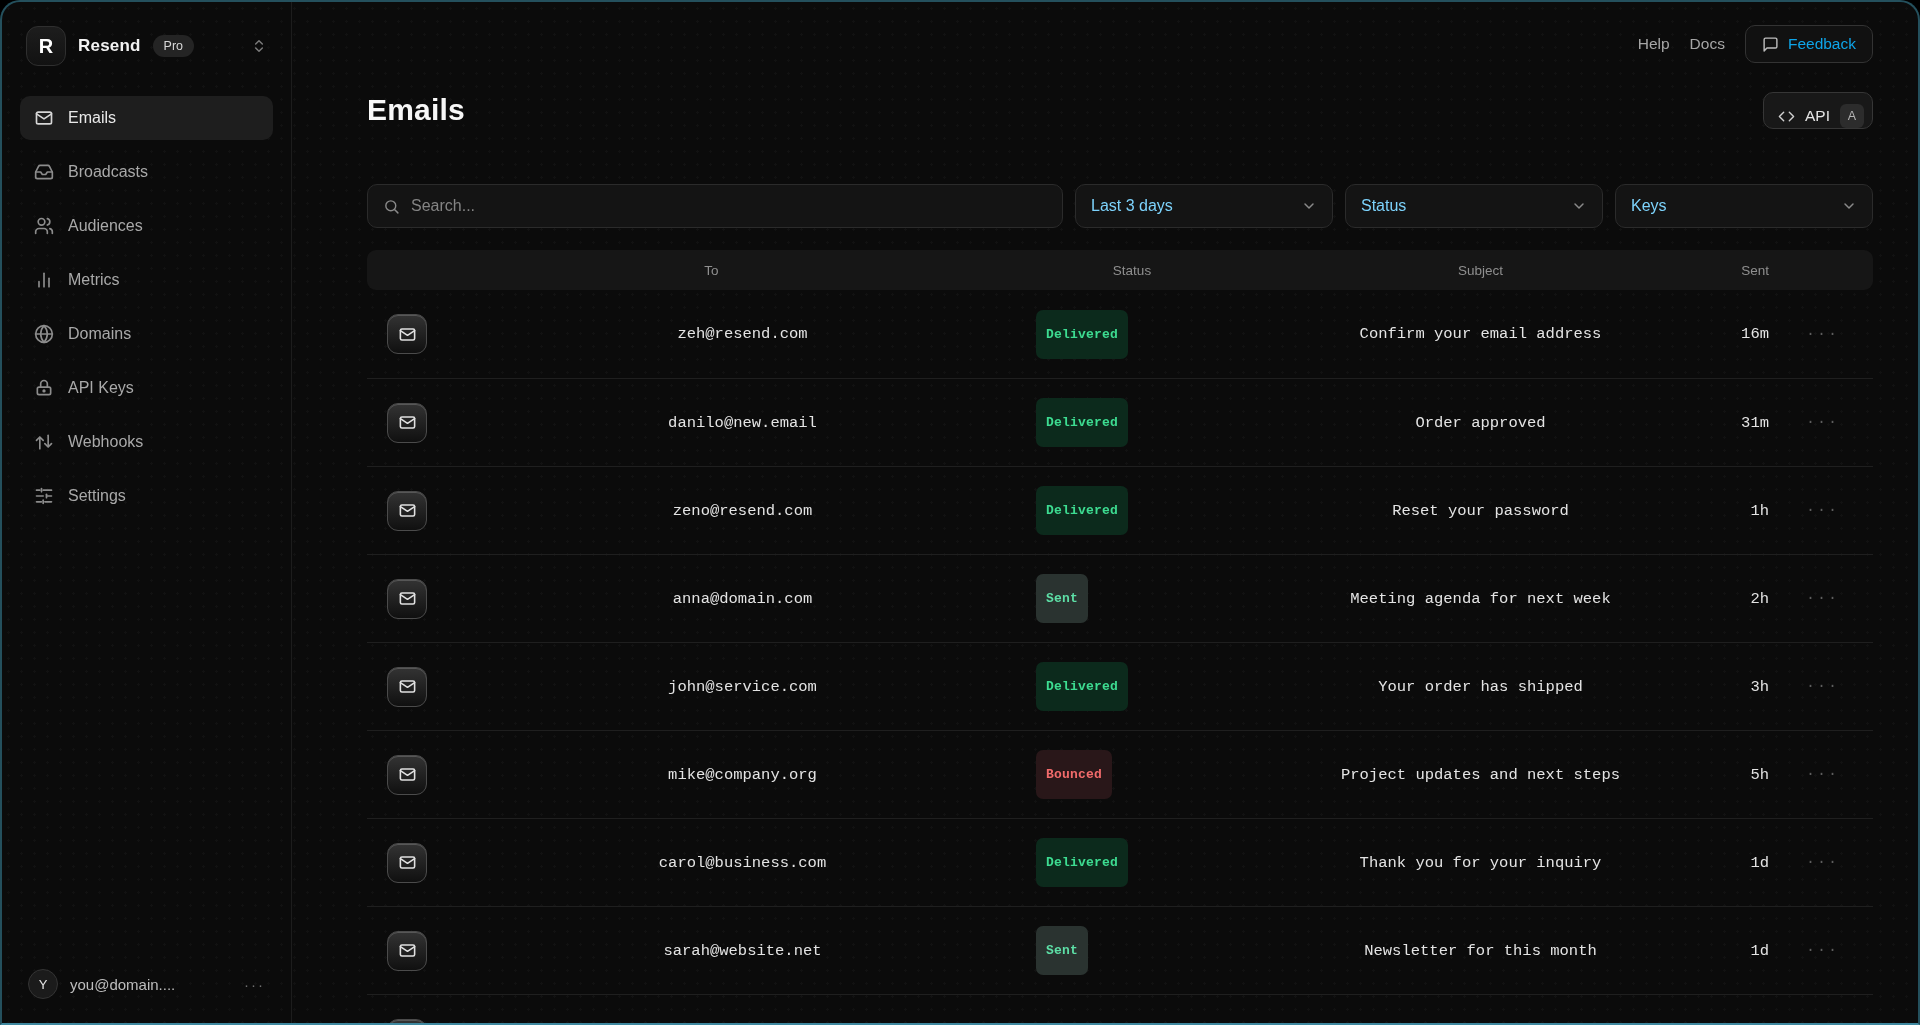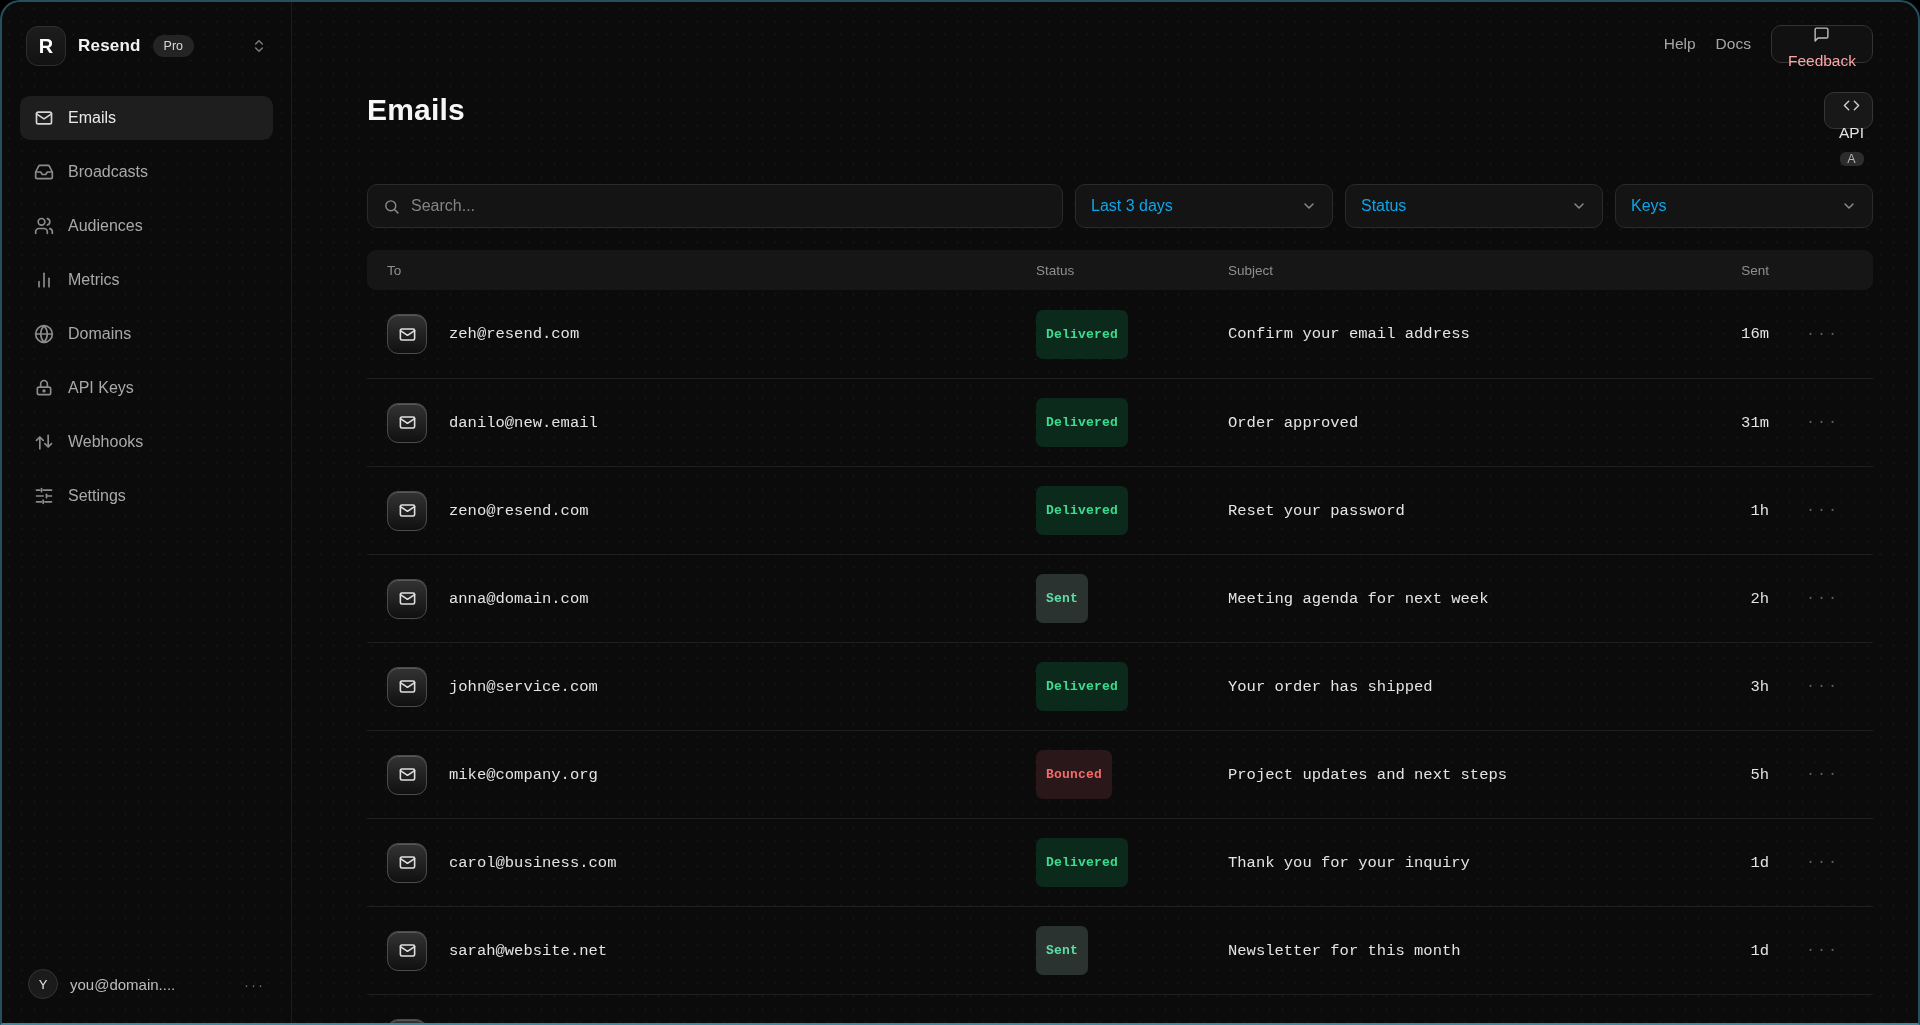--- a/index.html
+++ b/index.html
@@ -41,44 +41,44 @@
   .avatar{ width:30px; height:30px; border-radius:50%; flex:none; background:#1b1b1b;
     border:1px solid #343434; display:grid; place-items:center; font-size:13px; color:#e2e2e2; }
   .user-email{ font-size:15px; color:#bdbdbd; white-space:nowrap; overflow:hidden; }
   .user-menu{ margin-left:auto; color:#6f6f6f; font-size:15px; letter-spacing:2px; cursor:pointer; }
 
   
   .main{ flex:1; padding:0 45px 0 75px; min-width:0; }
   .topbar{ height:40px; margin-top:22px; display:flex; justify-content:flex-end; align-items:center; gap:20px; }
   .top-link{ color:#a6a6a6; font-size:15.5px; cursor:pointer; }
   .feedback-btn{ display:flex; align-items:center; gap:9px; height:38px; padding:0 16px;
-    border:1px solid #333; border-radius:10px; background:#111; color:#fca5a5; font-size:15.5px; cursor:pointer;flex-direction:column; }
+    border:1px solid #333; border-radius:10px; background:#111; color:#0ea5e9; font-size:15.5px; cursor:pointer; }
   .feedback-btn .icon{ color:#bdbdbd; }
 
   .title-row{ margin-top:24px; height:44px; display:flex; align-items:center; justify-content:space-between; }
   .page-title{ font-size:30px; font-weight:700; color:#f7f7f7; letter-spacing:.2px; }
-  .api-btn{ display:flex; align-items:center; gap:10px; height:37px; padding:4px 8px 0 14px;
-    background:#181818; border:1px solid #363636; border-radius:10px; color:#e3e3e3; font-size:15.5px; cursor:pointer;flex-direction:column; }
+  .api-btn{ display:flex; align-items:center; gap:10px; height:37px; padding:12px 8px 0 14px;
+    background:#181818; border:1px solid #363636; border-radius:10px; color:#e3e3e3; font-size:15.5px; cursor:pointer; }
   .api-btn .icon{ color:#cfcfcf; }
   .kbd{ background:#2c2c2c; border-radius:6px; min-width:24px; height:24px; display:grid; place-items:center;
     font-size:12.5px; color:#b3b3b3; padding:0 6px; }
 
   .filter-row{ margin-top:52px; display:flex; gap:12px; height:44px; }
   .search-box{ flex:1; display:flex; align-items:center; gap:11px; background:#141414;
     border:1px solid #2b2b2b; border-radius:10px; padding:0 15px; color:#8a8a8a; }
   .search-box input{ flex:1; background:transparent; border:none; outline:none; color:#e6e6e6; font-size:16px;
     font-family:inherit; }
   .search-box input::placeholder{ color:#848484; }
   .select{ width:258px; flex:none; display:flex; align-items:center; justify-content:space-between;
     background:#141414; border:1px solid #2b2b2b; border-radius:10px; padding:8px 15px;
-    font-size:16px; color:#0ea5e9; cursor:pointer; }
+    font-size:16px; color:#7dd3fc; cursor:pointer; }
   .select .icon{ color:#8a8a8a; }
 
   
-  .grid{ display:grid; grid-template-columns:58px minmax(0,1fr) 192px 505px 36px 84px; align-items:center; }
+  .grid{ display:grid; grid-template-columns:58px minmax(0,1fr) 192px 505px 36px 84px; align-items:center;text-align:center; }
   .table-head{ margin-top:22px; height:40px; background:#161616; border-radius:9px; padding:0 20px;
     color:#8f8f8f; font-size:13.5px; }
   .th-to{ grid-column:1/3; }
   .th-sent{ justify-self:end; }
 
   .trow{ height:88px; padding:0 20px; cursor:pointer;font-family:Liberation Mono, monospace; }
   .trow + .trow{ border-top:1px solid #1f1f1f; }
   .mail-btn{ width:40px; height:40px; border-radius:11px; cursor:pointer;
     background:linear-gradient(180deg,#333333,#101010); border:1px solid #4b4b4b;
     box-shadow:inset 0 1px 0 rgba(255,255,255,.18); display:grid; place-items:center; color:#e0e0e0; }

